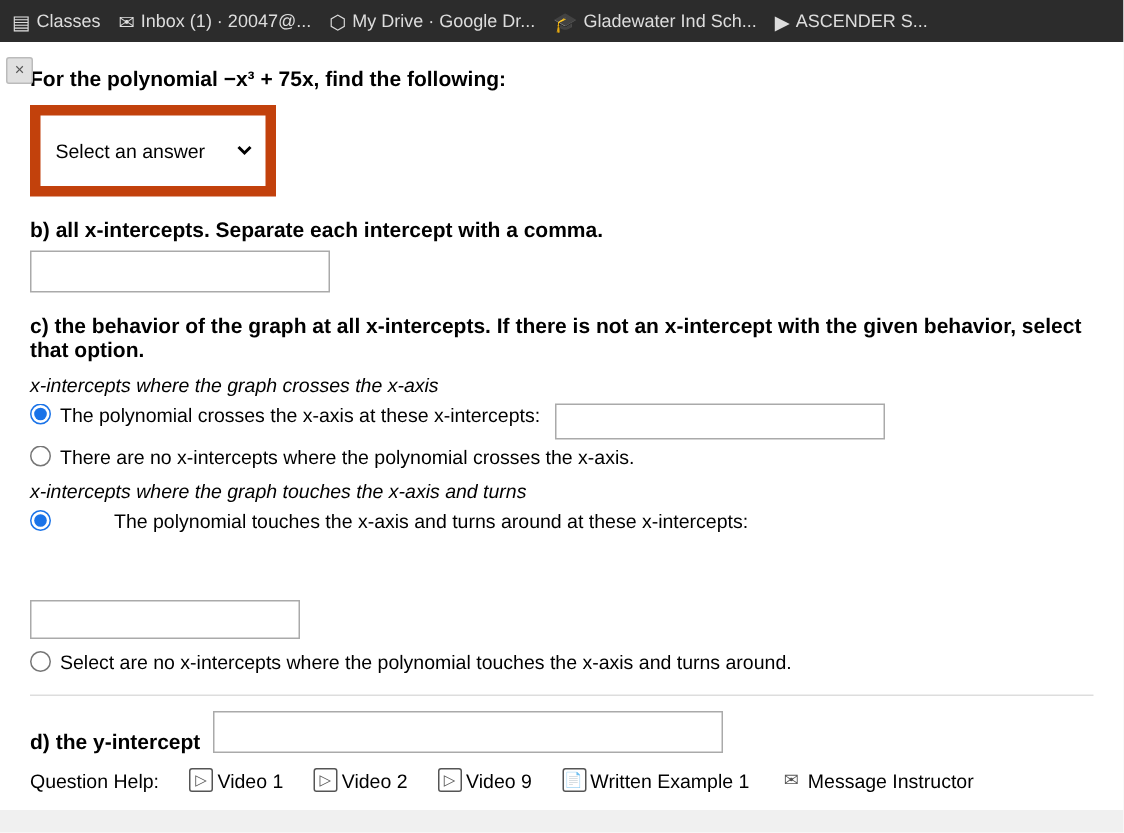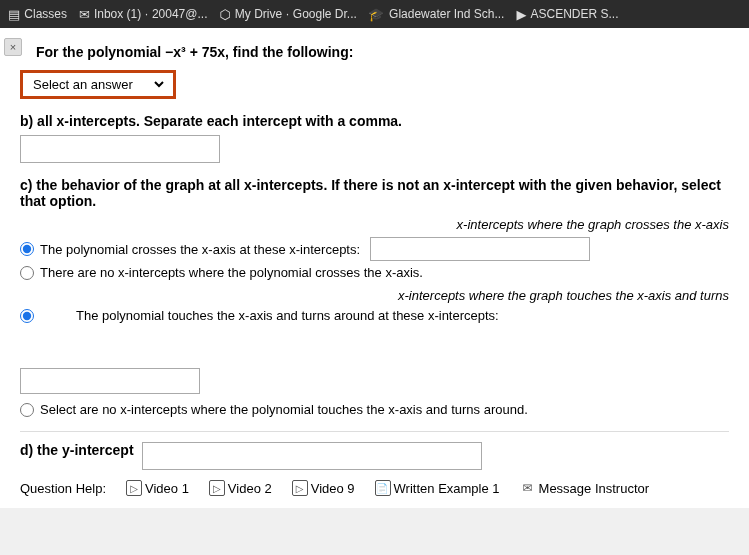--- a/index.html
+++ b/index.html
@@ -56,41 +56,40 @@
       justify-content: center;
       font-size: 11px;
       color: #555;
       border-radius: 2px;
     }
 
     .question-title {
       font-size: 14px;
       font-weight: bold;
       margin-bottom: 10px;
-      margin-left: 16px;
       color: #000;
     }
 
     .part-label {
       font-weight: bold;
       margin-bottom: 6px;
       color: #000;
       font-size: 14px;
     }
 
     .part-block {
       margin-bottom: 14px;
     }
 
     .select-wrapper {
       display: inline-flex;
       align-items: center;
-      border: 3px solid #c2410c;
+      border: 7px solid #c2410c;
       background: #fff;
-      padding: 3px 6px;
+      padding: 15px 6px;
       min-width: 150px;
       cursor: pointer;
     }
 
     .select-wrapper select {
       border: none;
       outline: none;
       background: transparent;
       font-size: 13px;
       cursor: pointer;
@@ -123,21 +122,21 @@
 
     .radio-group {
       display: flex;
       flex-direction: column;
       gap: 4px;
       margin-bottom: 6px;
     }
 
     .radio-row {
       display: flex;
-      align-items: center;
+      align-items: flex-start;
       gap: 6px;
       font-size: 13px;
       color: #000;
     }
 
     .radio-row input[type="radio"] {
       accent-color: #1a73e8;
       width: 14px;
       height: 14px;
     }
@@ -204,21 +203,20 @@
       align-items: center;
       justify-content: center;
       width: 16px;
       height: 16px;
       font-size: 12px;
       color: #555;
     }
 
     .italic-text {
       font-style: italic;
-      text-align: right;
     }
   </style>
 </head>
 <body>
 
 <div class="top-bar">
   <span class="top-bar-item">
     <span class="icon-char">▤</span>
     <span>Classes</span>
   </span>
@@ -313,21 +311,21 @@
           <label for="touches2">
             <span>Select are no x-intercepts where the polynomial touches the x-axis and turns around.</span>
           </label>
         </div>
       </div>
     </div>
   </div>
 
   <hr class="divider">
 
-  <div class="part-block" style="display:flex; align-items:flex-start; gap:8px; margin-bottom:10px;">
+  <div class="part-block" style="display:flex; align-items:flex-end; gap:8px; margin-bottom:10px;">
     <div class="part-label" style="margin-bottom:0;">
       <span>d) the y-intercept</span>
     </div>
     <input type="text" class="text-input text-input-wide" value="" style="">
   </div>
 
   <div class="question-help">
     <span>Question Help:</span>
     <span class="help-link">
       <span class="help-icon">▷</span>

